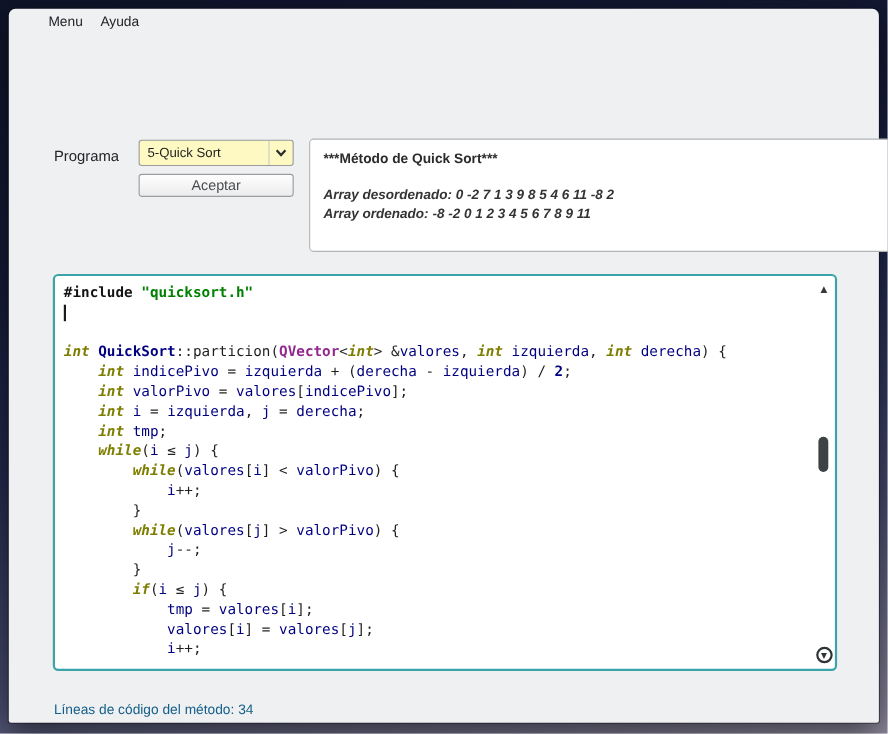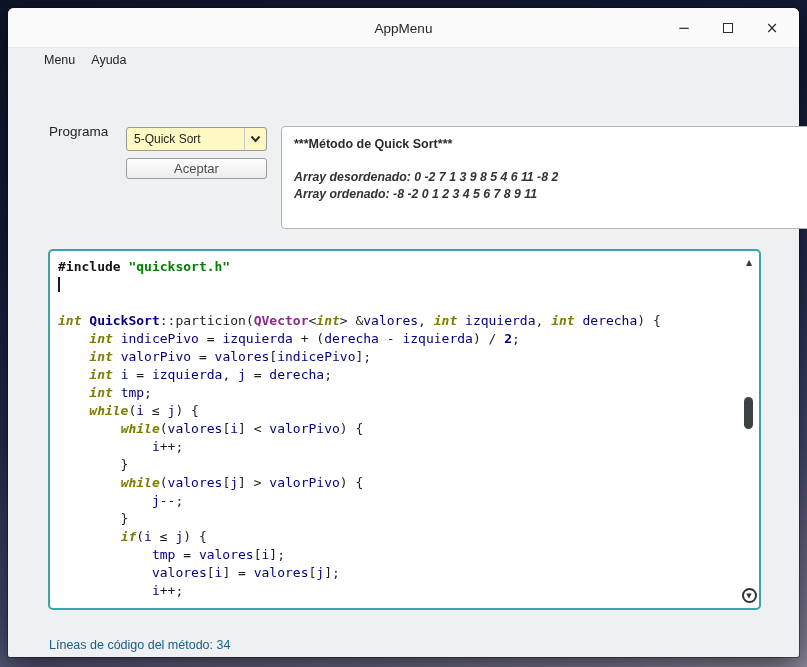--- a/index.html
+++ b/index.html
@@ -39,21 +39,21 @@
   .maximize-box { width:10px; height:10px; border:1.4px solid #2b2e31; display:inline-block; }
 
   
   .menubar {
     height:23px; display:flex; align-items:center; padding-left:28px;
     font-size:12.5px; color:#232629;
   }
   .menubar .menu-item { padding:2px 8px; }
 
   
-  .program-label { position:absolute; left:41px; top:116px; font-size:13.5px; color:#232629; }
+  .program-label { position:absolute; left:41px; top:126px; font-size:13.5px; color:#232629; }
 
   .combobox {
     position:absolute; left:118px; top:119px; width:141px; height:24px;
     background:#fef9c3; border:1px solid #989a9c; border-radius:3px;
     display:flex; align-items:center; font-size:12px; color:#1f1f1f;
   }
   .combobox .combo-value { flex:1; padding-left:7px; white-space:nowrap; overflow:hidden; }
   .combobox .combo-arrow {
     width:22px; height:100%; display:flex; align-items:center; justify-content:center;
     border-left:1px solid #c9cacb;
@@ -120,34 +120,20 @@
   .statusbar-text {
     position:absolute; left:41px; top:630px; font-size:12.5px; color:#15608a;
   }
 </style>
 </head>
 <body>
 
 <div class="desktop">
   <div class="window">
 
-    <div class="titlebar">
-      <div class="title">AppMenu</div>
-      <div class="win-controls">
-        <button class="win-btn">
-            <span>−</span>
-          </button>
-        <button class="win-btn">
-            <span class="maximize-box"></span>
-          </button>
-        <button class="win-btn">
-            <span>×</span>
-          </button>
-      </div>
-    </div>
 
     <div class="menubar">
       <span class="menu-item">Menu</span>
       <span class="menu-item">Ayuda</span>
     </div>
 
     <span class="program-label">Programa</span>
 
     <div class="combobox">
       <span class="combo-value">5-Quick Sort</span>

